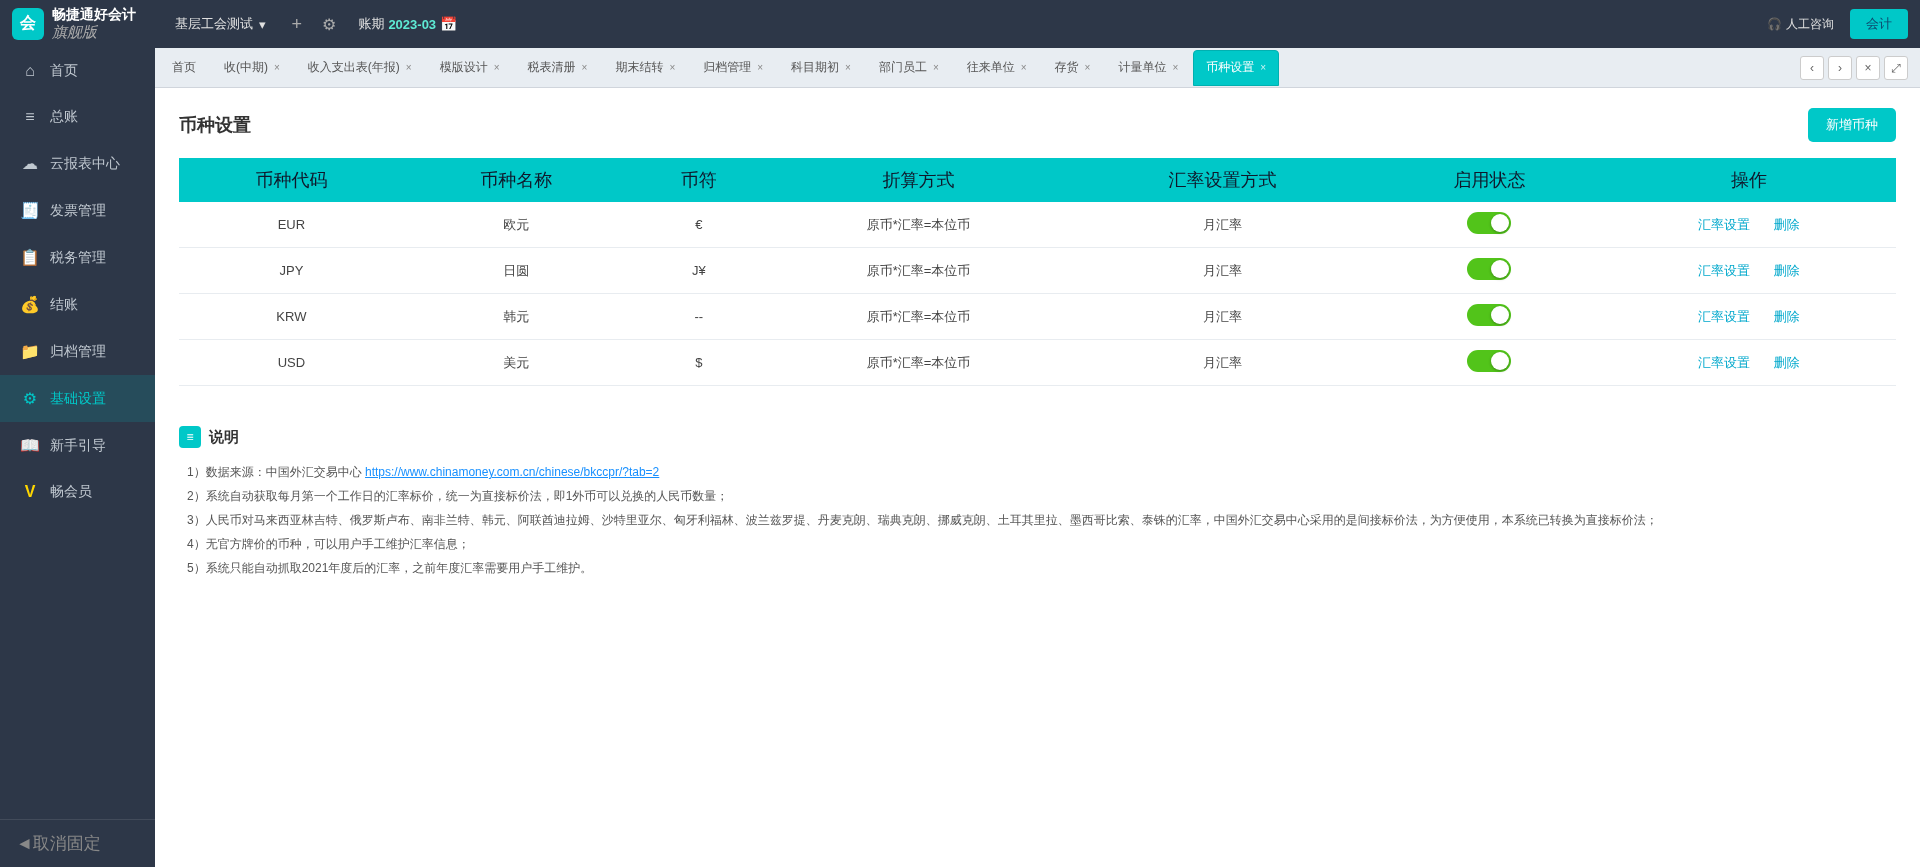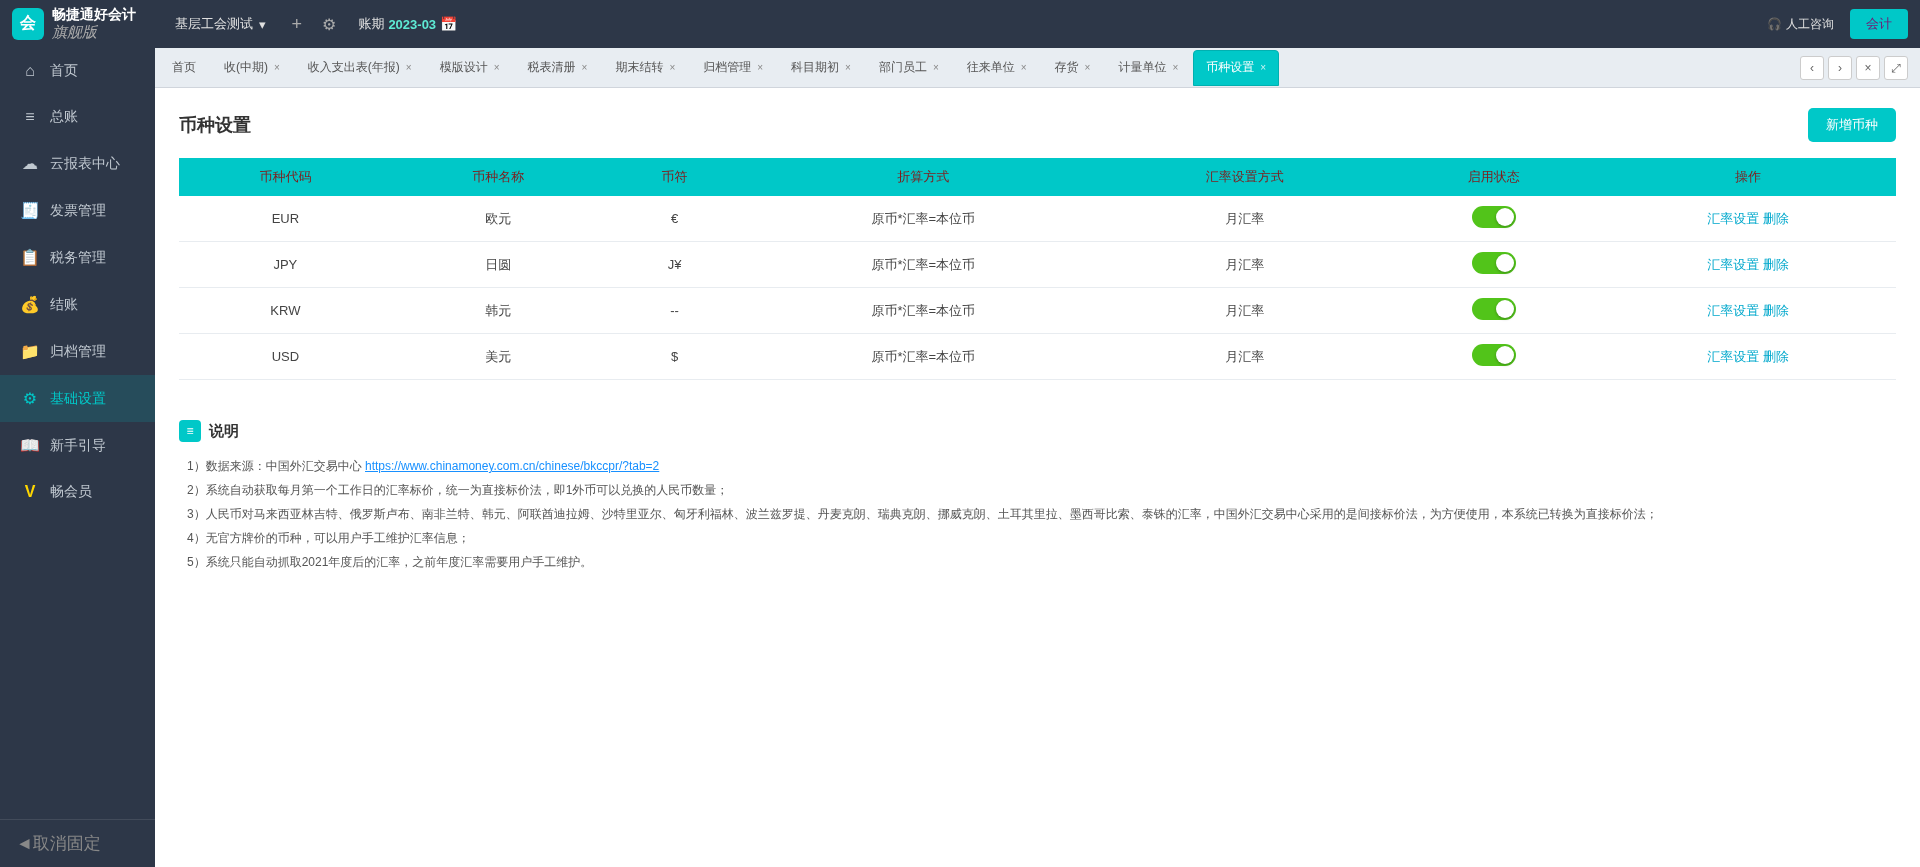--- a/index.html
+++ b/index.html
@@ -12,21 +12,21 @@
     .top-bar { display: flex; align-items: center; height: 48px; background: #2d3748; padding: 0 12px; flex-shrink: 0; }
     .logo-area { display: flex; align-items: center; width: 155px; gap: 8px; }
     .logo-icon { width: 32px; height: 32px; background: #00c8c8; border-radius: 6px; display: flex; align-items: center; justify-content: center; color: white; font-size: 16px; font-weight: bold; }
     .logo-text { color: white; font-size: 14px; font-weight: bold; line-height: 1.2; }
     .logo-sub { color: #aaa; font-size: 15px; font-style: italic; }
     .company-selector { display: flex; align-items: center; gap: 6px; color: #e0e0e0; font-size: 13px; cursor: pointer; padding: 4px 8px; border-radius: 4px; }
     .top-bar-actions { margin-left: auto; display: flex; align-items: center; gap: 8px; }
     .period-info { color: #e0e0e0; font-size: 13px; display: flex; align-items: center; gap: 4px; }
     .calendar-icon { color: #00c8c8; font-size: 14px; }
     .help-btn { color: #e0e0e0; font-size: 12px; display: flex; align-items: center; gap: 4px; cursor: pointer; padding: 4px 8px; }
-    .account-btn { background: #00c8c8; color: #701a75; border: none; padding: 6px 16px; border-radius: 4px; cursor: pointer; font-size: 13px; }
+    .account-btn { background: #00c8c8; color: #0c4a6e; border: none; padding: 6px 16px; border-radius: 4px; cursor: pointer; font-size: 13px; }
 
     
     .main-layout { display: flex; flex: 1; overflow: hidden; }
 
     
     .sidebar { width: 155px; background: #2d3748; display: flex; flex-direction: column; flex-shrink: 0; }
     .nav-item { display: flex; align-items: center; gap: 10px; padding: 14px 20px; color: #c0c8d0; cursor: pointer; font-size: 14px; transition: background 0.2s; }
     .nav-item.active { background: rgba(0,200,200,0.15); color: #00c8c8; }
     .nav-icon { font-size: 16px; width: 20px; text-align: center; }
     .sidebar-bottom { margin-top: auto; padding: 12px 16px; color: #888; font-size: 17px; cursor: pointer; display: flex; align-items: center; gap: 6px; border-top: 1px solid rgba(255,255,255,0.1); }
@@ -47,32 +47,32 @@
     .page-content { flex: 1; overflow-y: auto; padding: 20px 24px; background: white; }
 
     
     .page-title-bar { display: flex; align-items: center; justify-content: space-between; margin-bottom: 16px; }
     .page-title { font-size: 18px; font-weight: bold; color: #333; }
     .btn-new { background: #00c8c8; color: white; border: none; padding: 8px 18px; border-radius: 5px; cursor: pointer; font-size: 13px; }
 
     
     .data-table { width: 100%; border-collapse: collapse; }
     .data-table thead tr { background: #00c8c8; }
-    .data-table thead th { color: #7f1d1d; padding: 10px 12px; text-align: center; font-weight: normal; font-size: 13px; }
+    .data-table thead th { color: #0f172a; padding: 10px 12px; text-align: center; font-weight: normal; font-size: 18px; }
     .data-table tbody tr { border-bottom: 1px solid #e8ecf0; }
     .data-table tbody td { padding: 10px 12px; text-align: center; color: #444; font-size: 13px; }
 
     
     .toggle-switch { display: inline-flex; align-items: center; cursor: pointer; }
     .toggle-track { width: 44px; height: 22px; background: #52c41a; border-radius: 11px; position: relative; transition: background 0.2s; }
     .toggle-thumb { width: 18px; height: 18px; background: white; border-radius: 50%; position: absolute; top: 2px; right: 2px; transition: right 0.2s; box-shadow: 0 1px 3px rgba(0,0,0,0.3); }
 
     
     .action-link { color: #00a8cc; cursor: pointer; font-size: 13px; }
-    .action-delete { color: #00a8cc; cursor: pointer; font-size: 13px; }
+    .action-delete { color: #00a8cc; cursor: pointer; font-size: 13px; margin-left: 20px; }
 
     
     .notice-section { margin-top: 40px; }
     .notice-title { display: flex; align-items: center; gap: 8px; font-size: 15px; font-weight: bold; color: #333; margin-bottom: 12px; }
     .notice-icon { width: 22px; height: 22px; background: #00c8c8; border-radius: 4px; display: flex; align-items: center; justify-content: center; color: white; font-size: 12px; }
     .notice-list { list-style: none; }
     .notice-list li { color: #555; font-size: 12px; line-height: 2; padding-left: 8px; }
     .notice-link { color: #1890ff; text-decoration: underline; cursor: pointer; }
   </style>
 </head>

